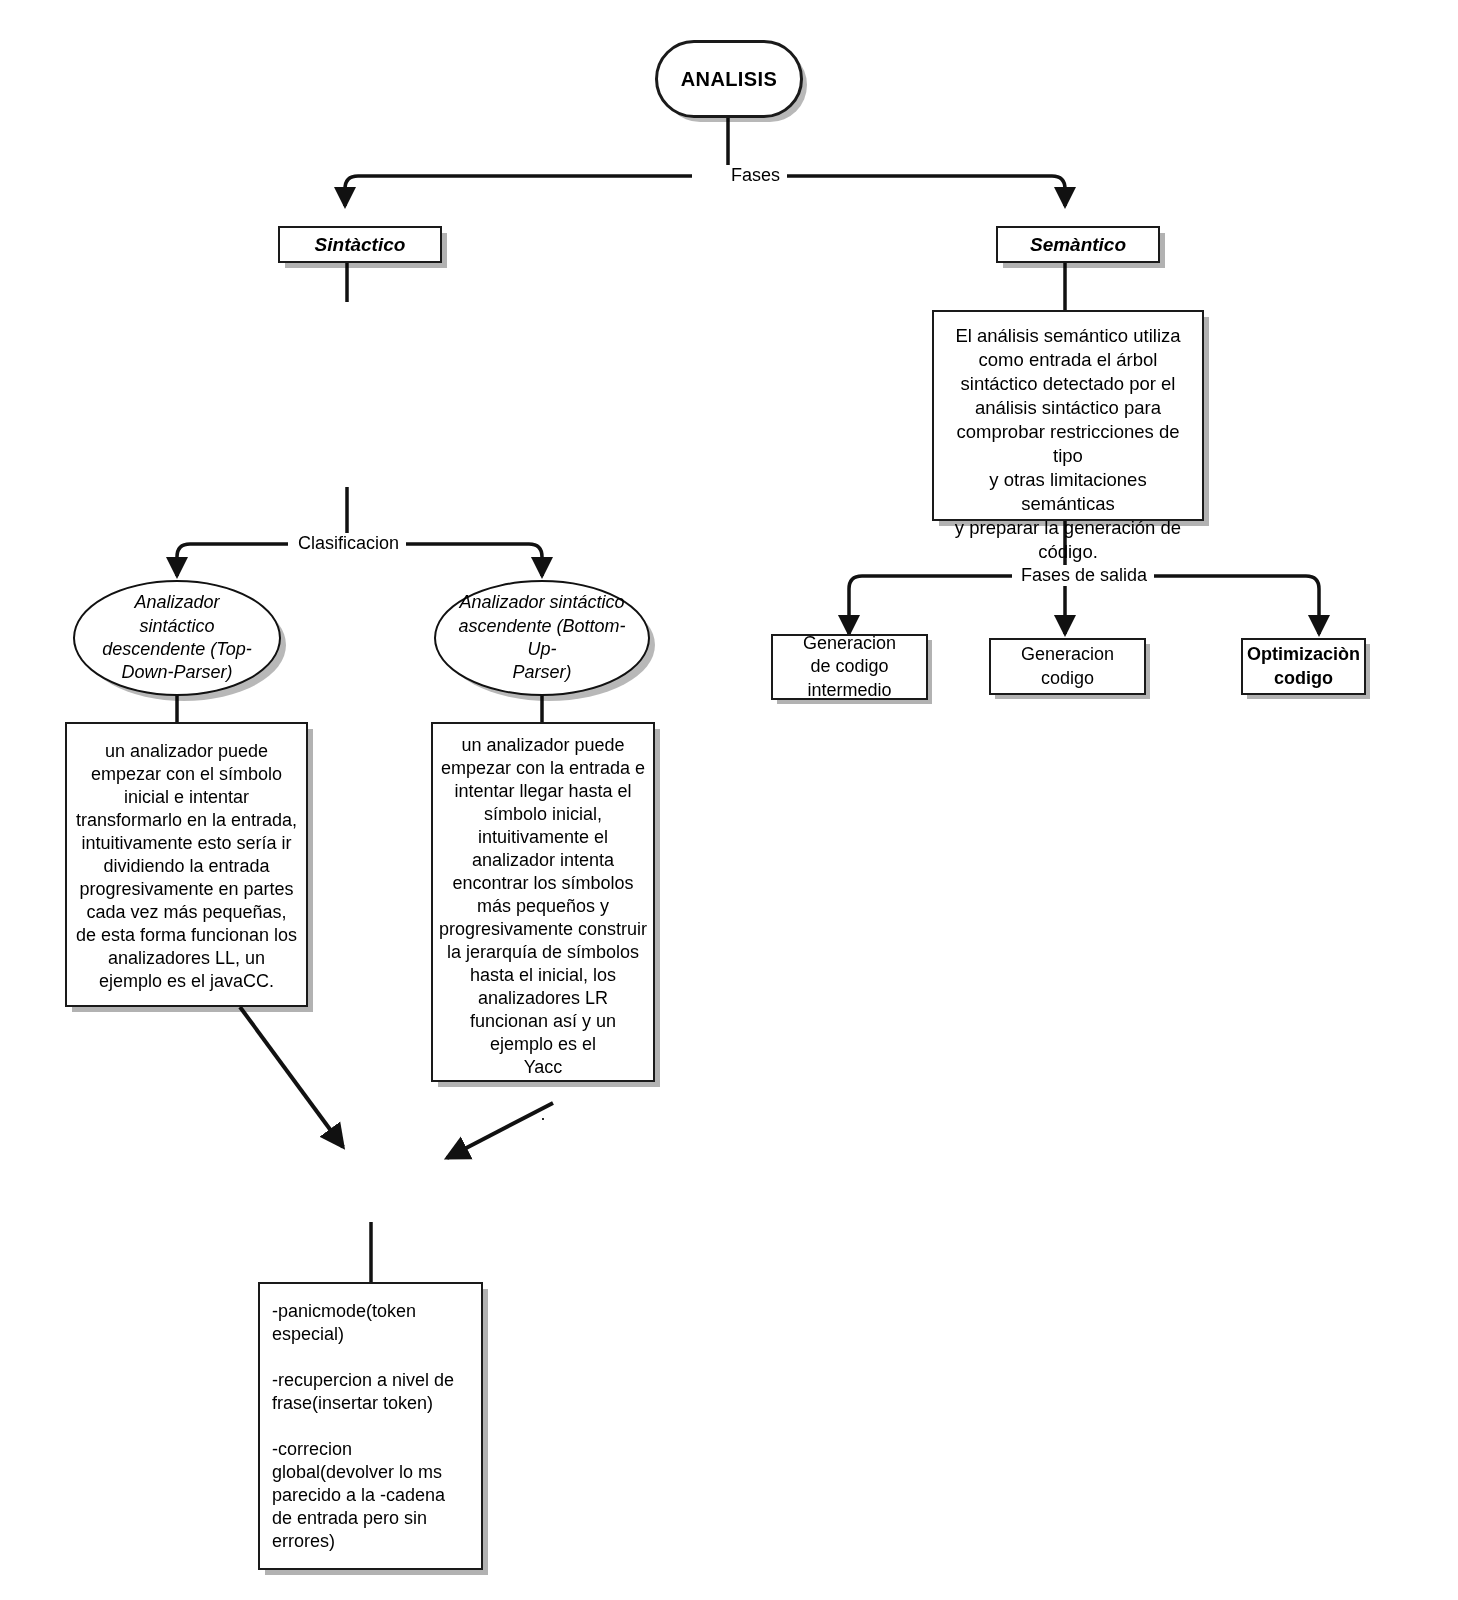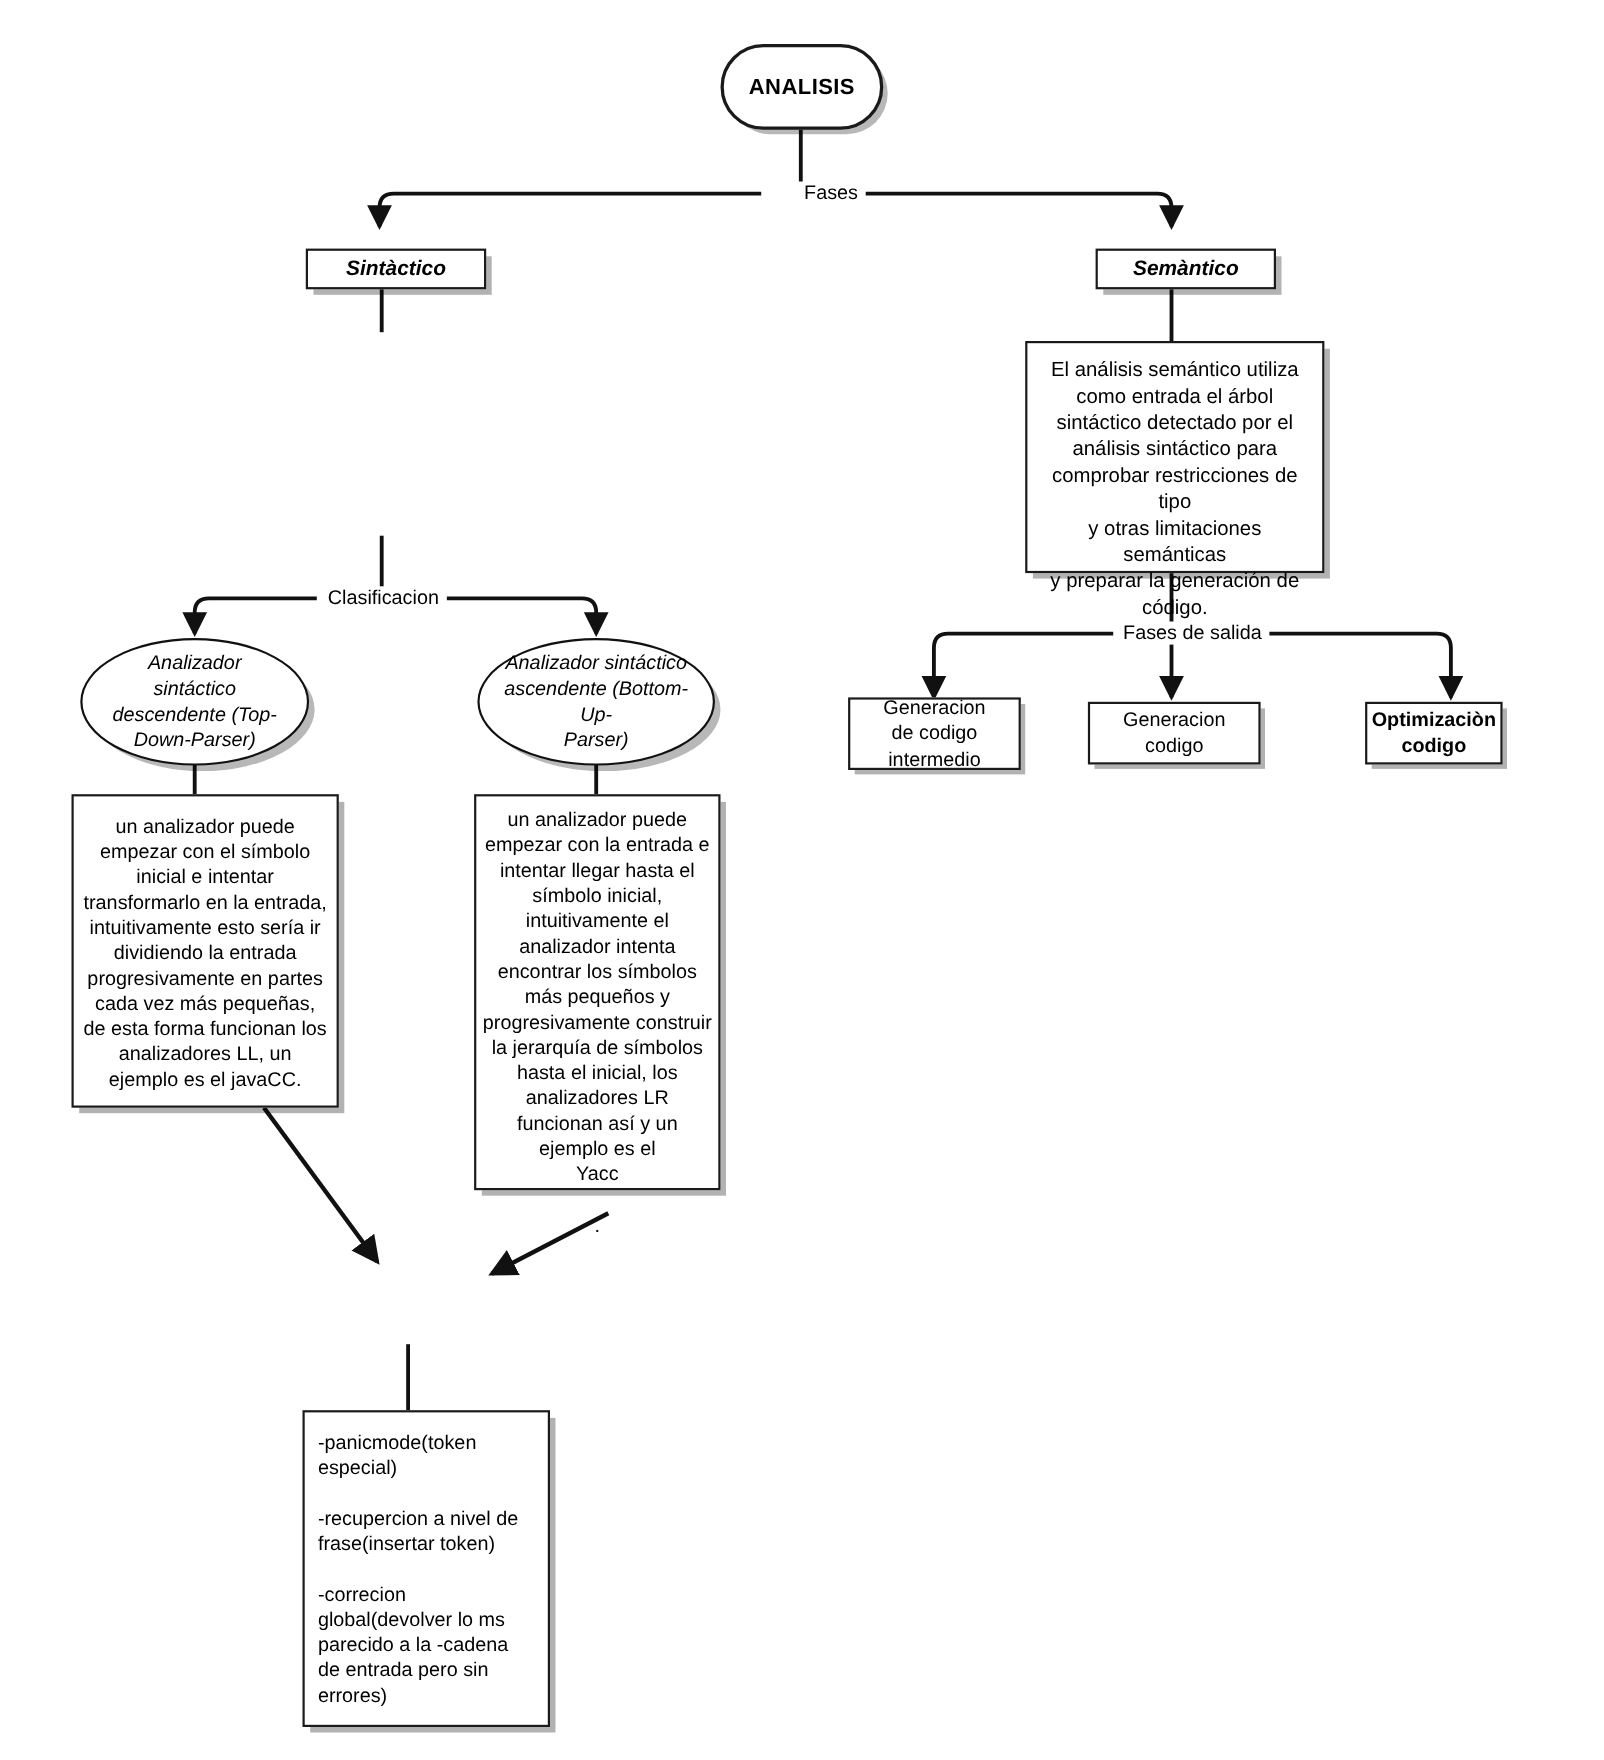--- a/index.html
+++ b/index.html
@@ -205,21 +205,21 @@
 hasta el inicial, los
 analizadores LR
 funcionan así y un
 ejemplo es el
 Yacc
 
 .</span>
   </div>
 
 
-  <div class="node rect small-box-text left-align" style="left:275px; top:1282px; width:225px; height:288px; padding:16px 12px;">
+  <div class="node rect small-box-text left-align" style="left:258px; top:1282px; width:225px; height:288px; padding:16px 12px;">
     <span>-panicmode(token
 especial)
 
 -recupercion a nivel de
 frase(insertar token)
 
 -correcion
 global(devolver lo ms
 parecido a la -cadena
 de entrada pero sin

